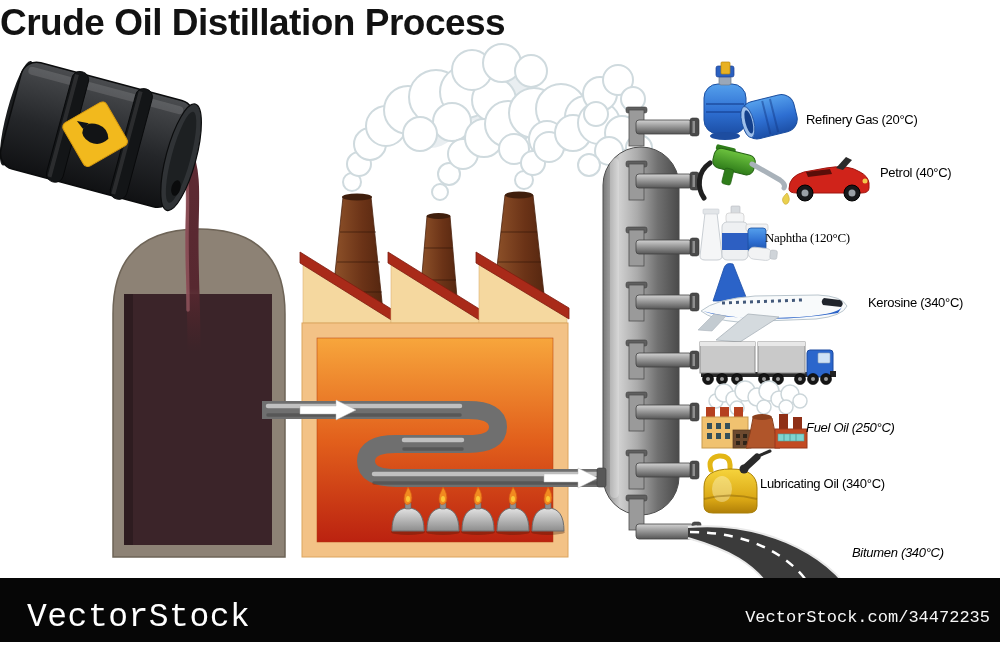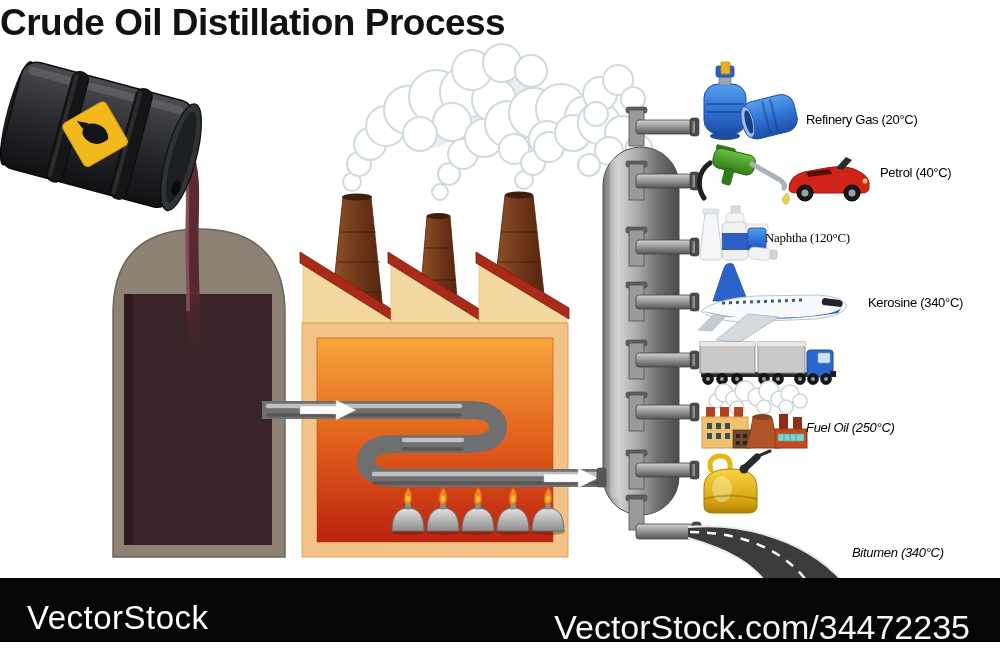--- a/index.html
+++ b/index.html
@@ -12,23 +12,23 @@
               font-size:27px;font-weight:700;color:#ffffff;line-height:31px;}
   .plabel{position:absolute;font-size:13px;letter-spacing:-0.3px;color:#000000;white-space:nowrap;}
   .pl-0{left:806px;top:112px;}
   .pl-1{left:880px;top:165px;}
   .pl-2{left:765px;top:230px;font-family:Liberation Serif, serif;}
   .pl-3{left:868px;top:295px;}
   .pl-4{left:832px;top:351px;}
   .pl-5{left:806px;top:420px;font-style:italic;}
   .pl-6{left:760px;top:476px;}
   .pl-7{left:852px;top:545px;font-style:italic;}
-  .wm-band{position:absolute;left:0;right:0;top:578px;height:64px;background:#060606;}
+  .wm-band{position:absolute;left:0;right:0;top:578px;height:64px;background:#060606;font-family:Liberation Mono, monospace;}
   .wm-brand{position:absolute;left:27px;top:21px;font-size:33px;font-weight:400;color:#ffffff;letter-spacing:0.5px;}
-  .wm-url{position:absolute;right:30px;top:30px;font-size:34px;font-weight:400;color:#f7f7f7;margin-left:40px;}
+  .wm-url{position:absolute;right:10px;top:30px;font-size:17px;font-weight:400;color:#f7f7f7;margin-left:40px;}
 </style>
 </head>
 <body>
 
 <div class="stage">
 
   <svg class="diagram-svg" viewBox="0 0 1000 658">
     <defs>
       <linearGradient id="gMetalH" x1="0" y1="0" x2="1" y2="0">
         <stop offset="0" stop-color="#777777"></stop>
@@ -458,20 +458,21 @@
   </svg>
 
   <div class="title">Crude Oil Distillation Process</div>
 
 
   <div class="plabel pl-0">Refinery Gas (20°C)</div>
   <div class="plabel pl-1">Petrol (40°C)</div>
   <div class="plabel pl-2">Naphtha (120°C)</div>
   <div class="plabel pl-3">Kerosine (340°C)</div>
   <div class="plabel pl-5">Fuel Oil (250°C)</div>
+  <div class="plabel pl-6">Lubricating Oil (340°C)</div>
   <div class="plabel pl-7">Bitumen (340°C)</div>
 
   <div class="wm-band">
     <div class="wm-brand">VectorStock</div>
     <div class="wm-url">VectorStock.com/34472235</div>
   </div>
 
 </div>
 
 </body></html>

